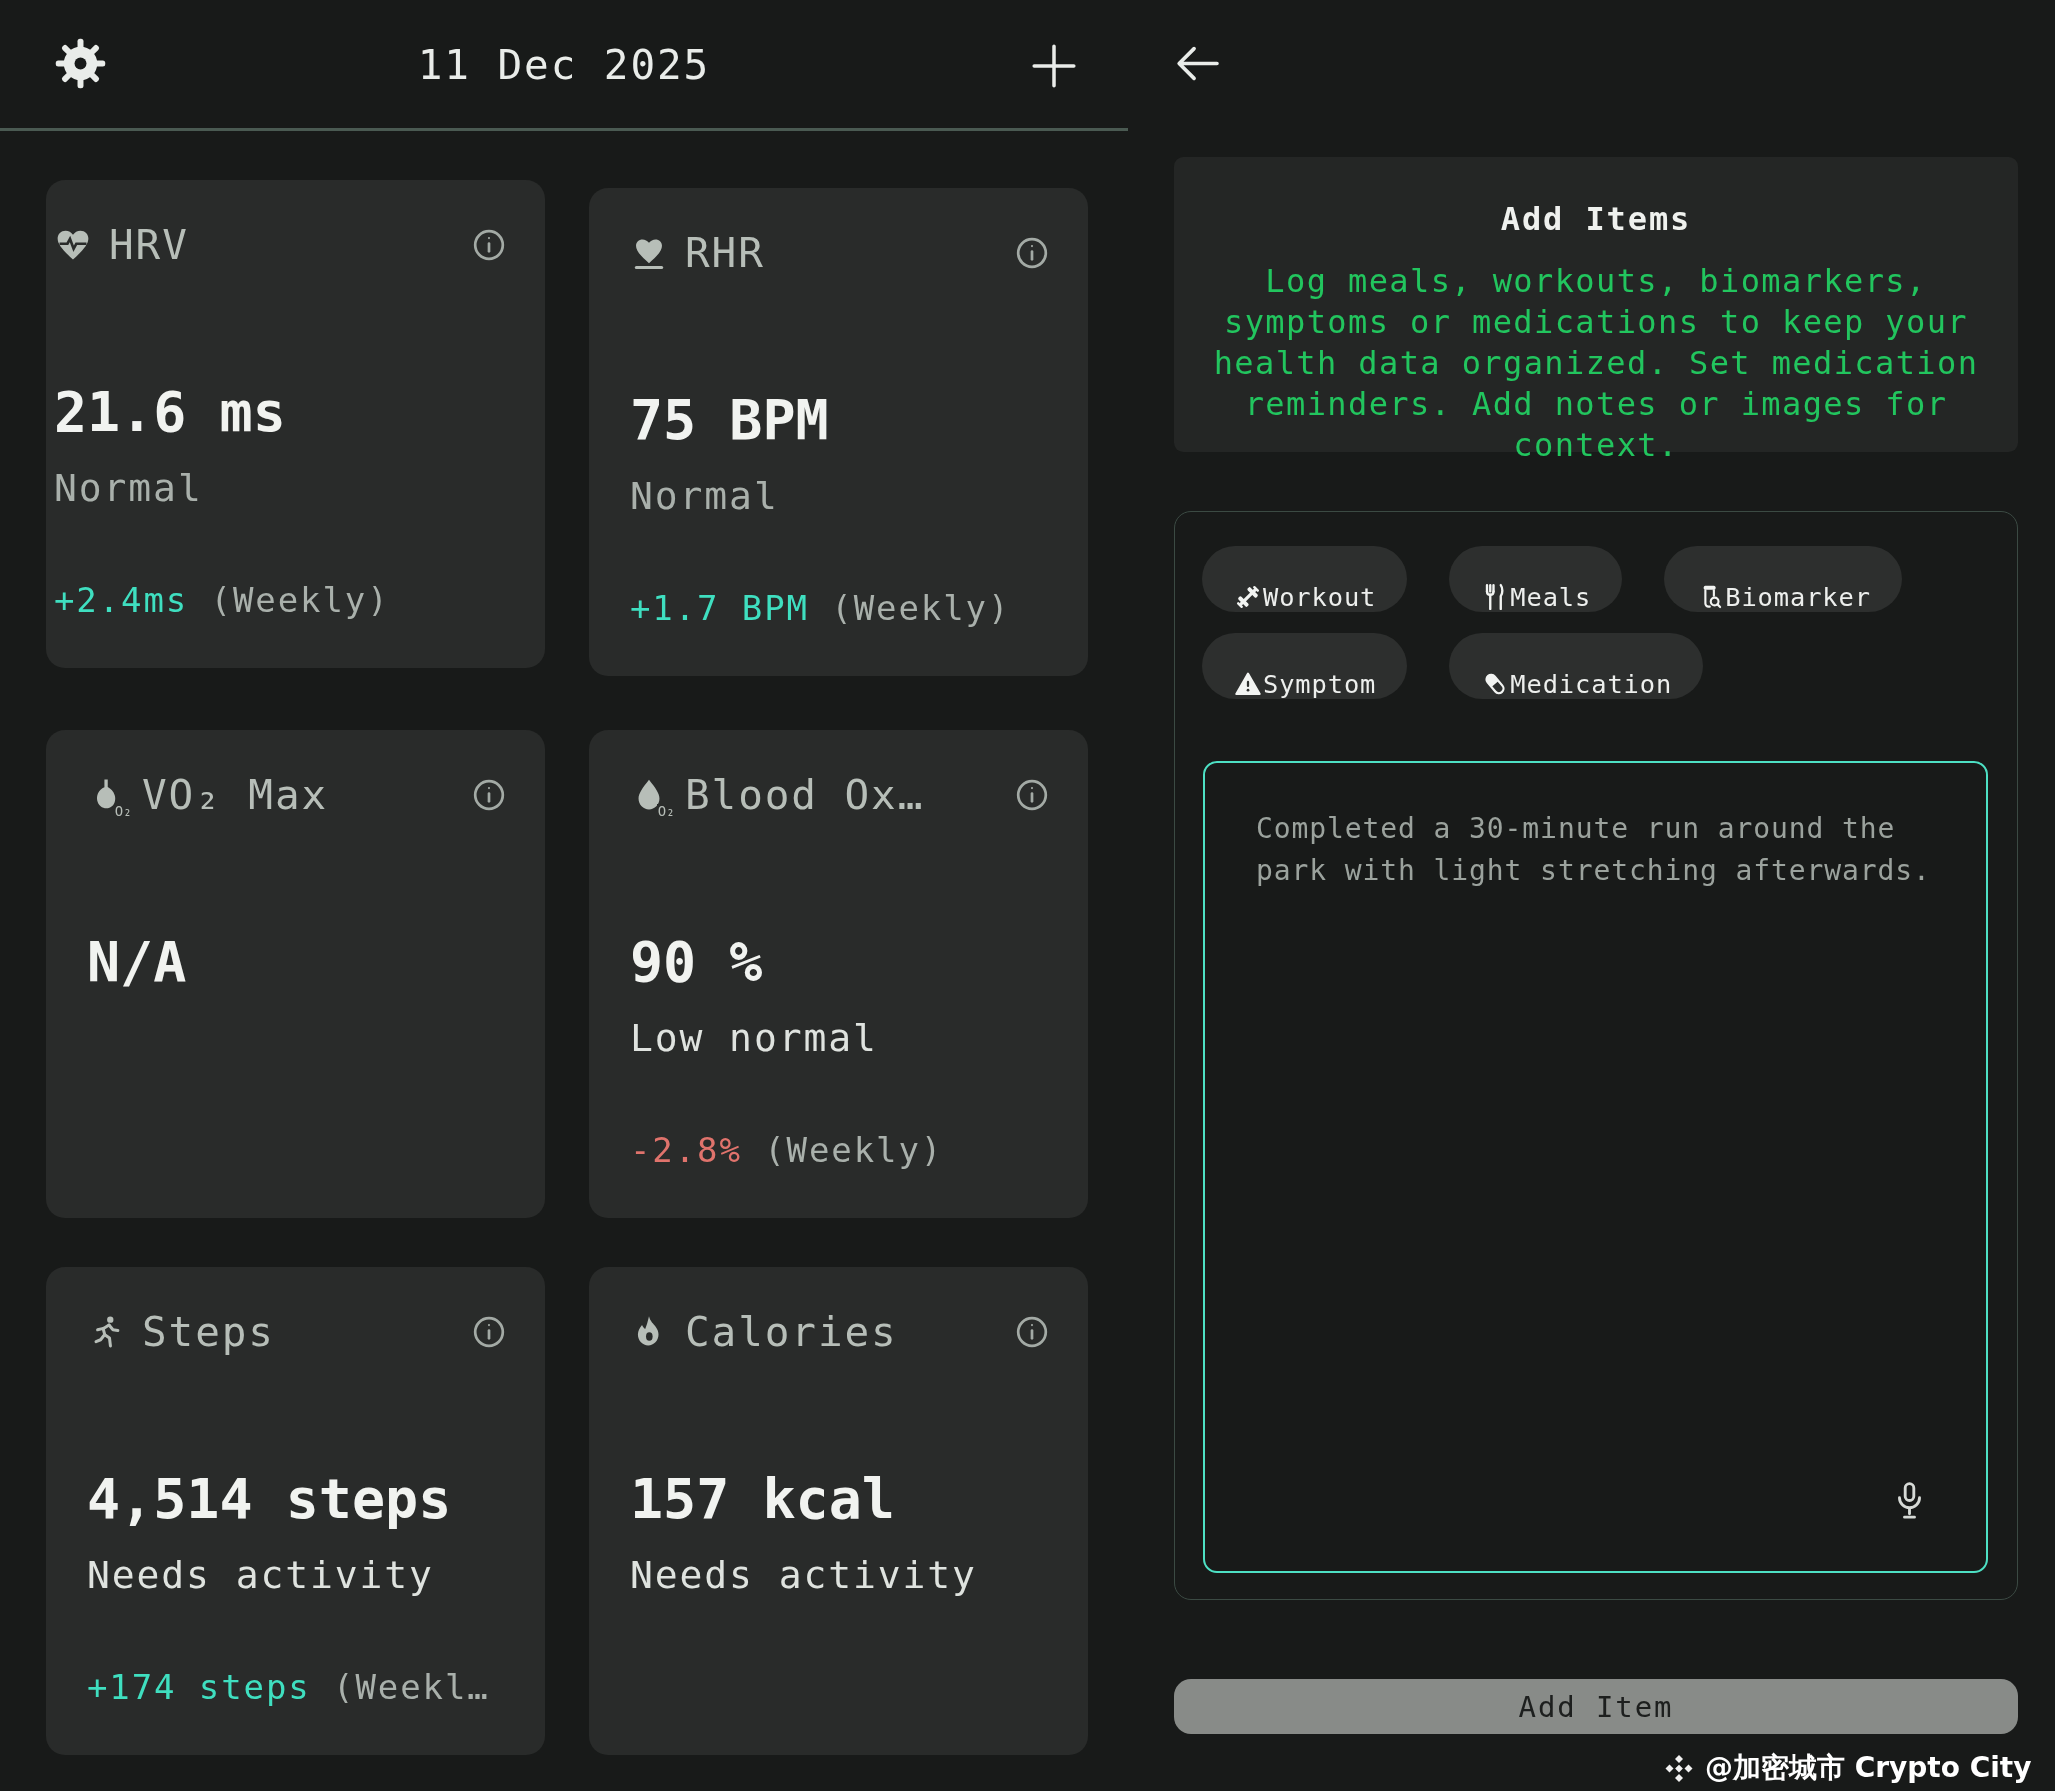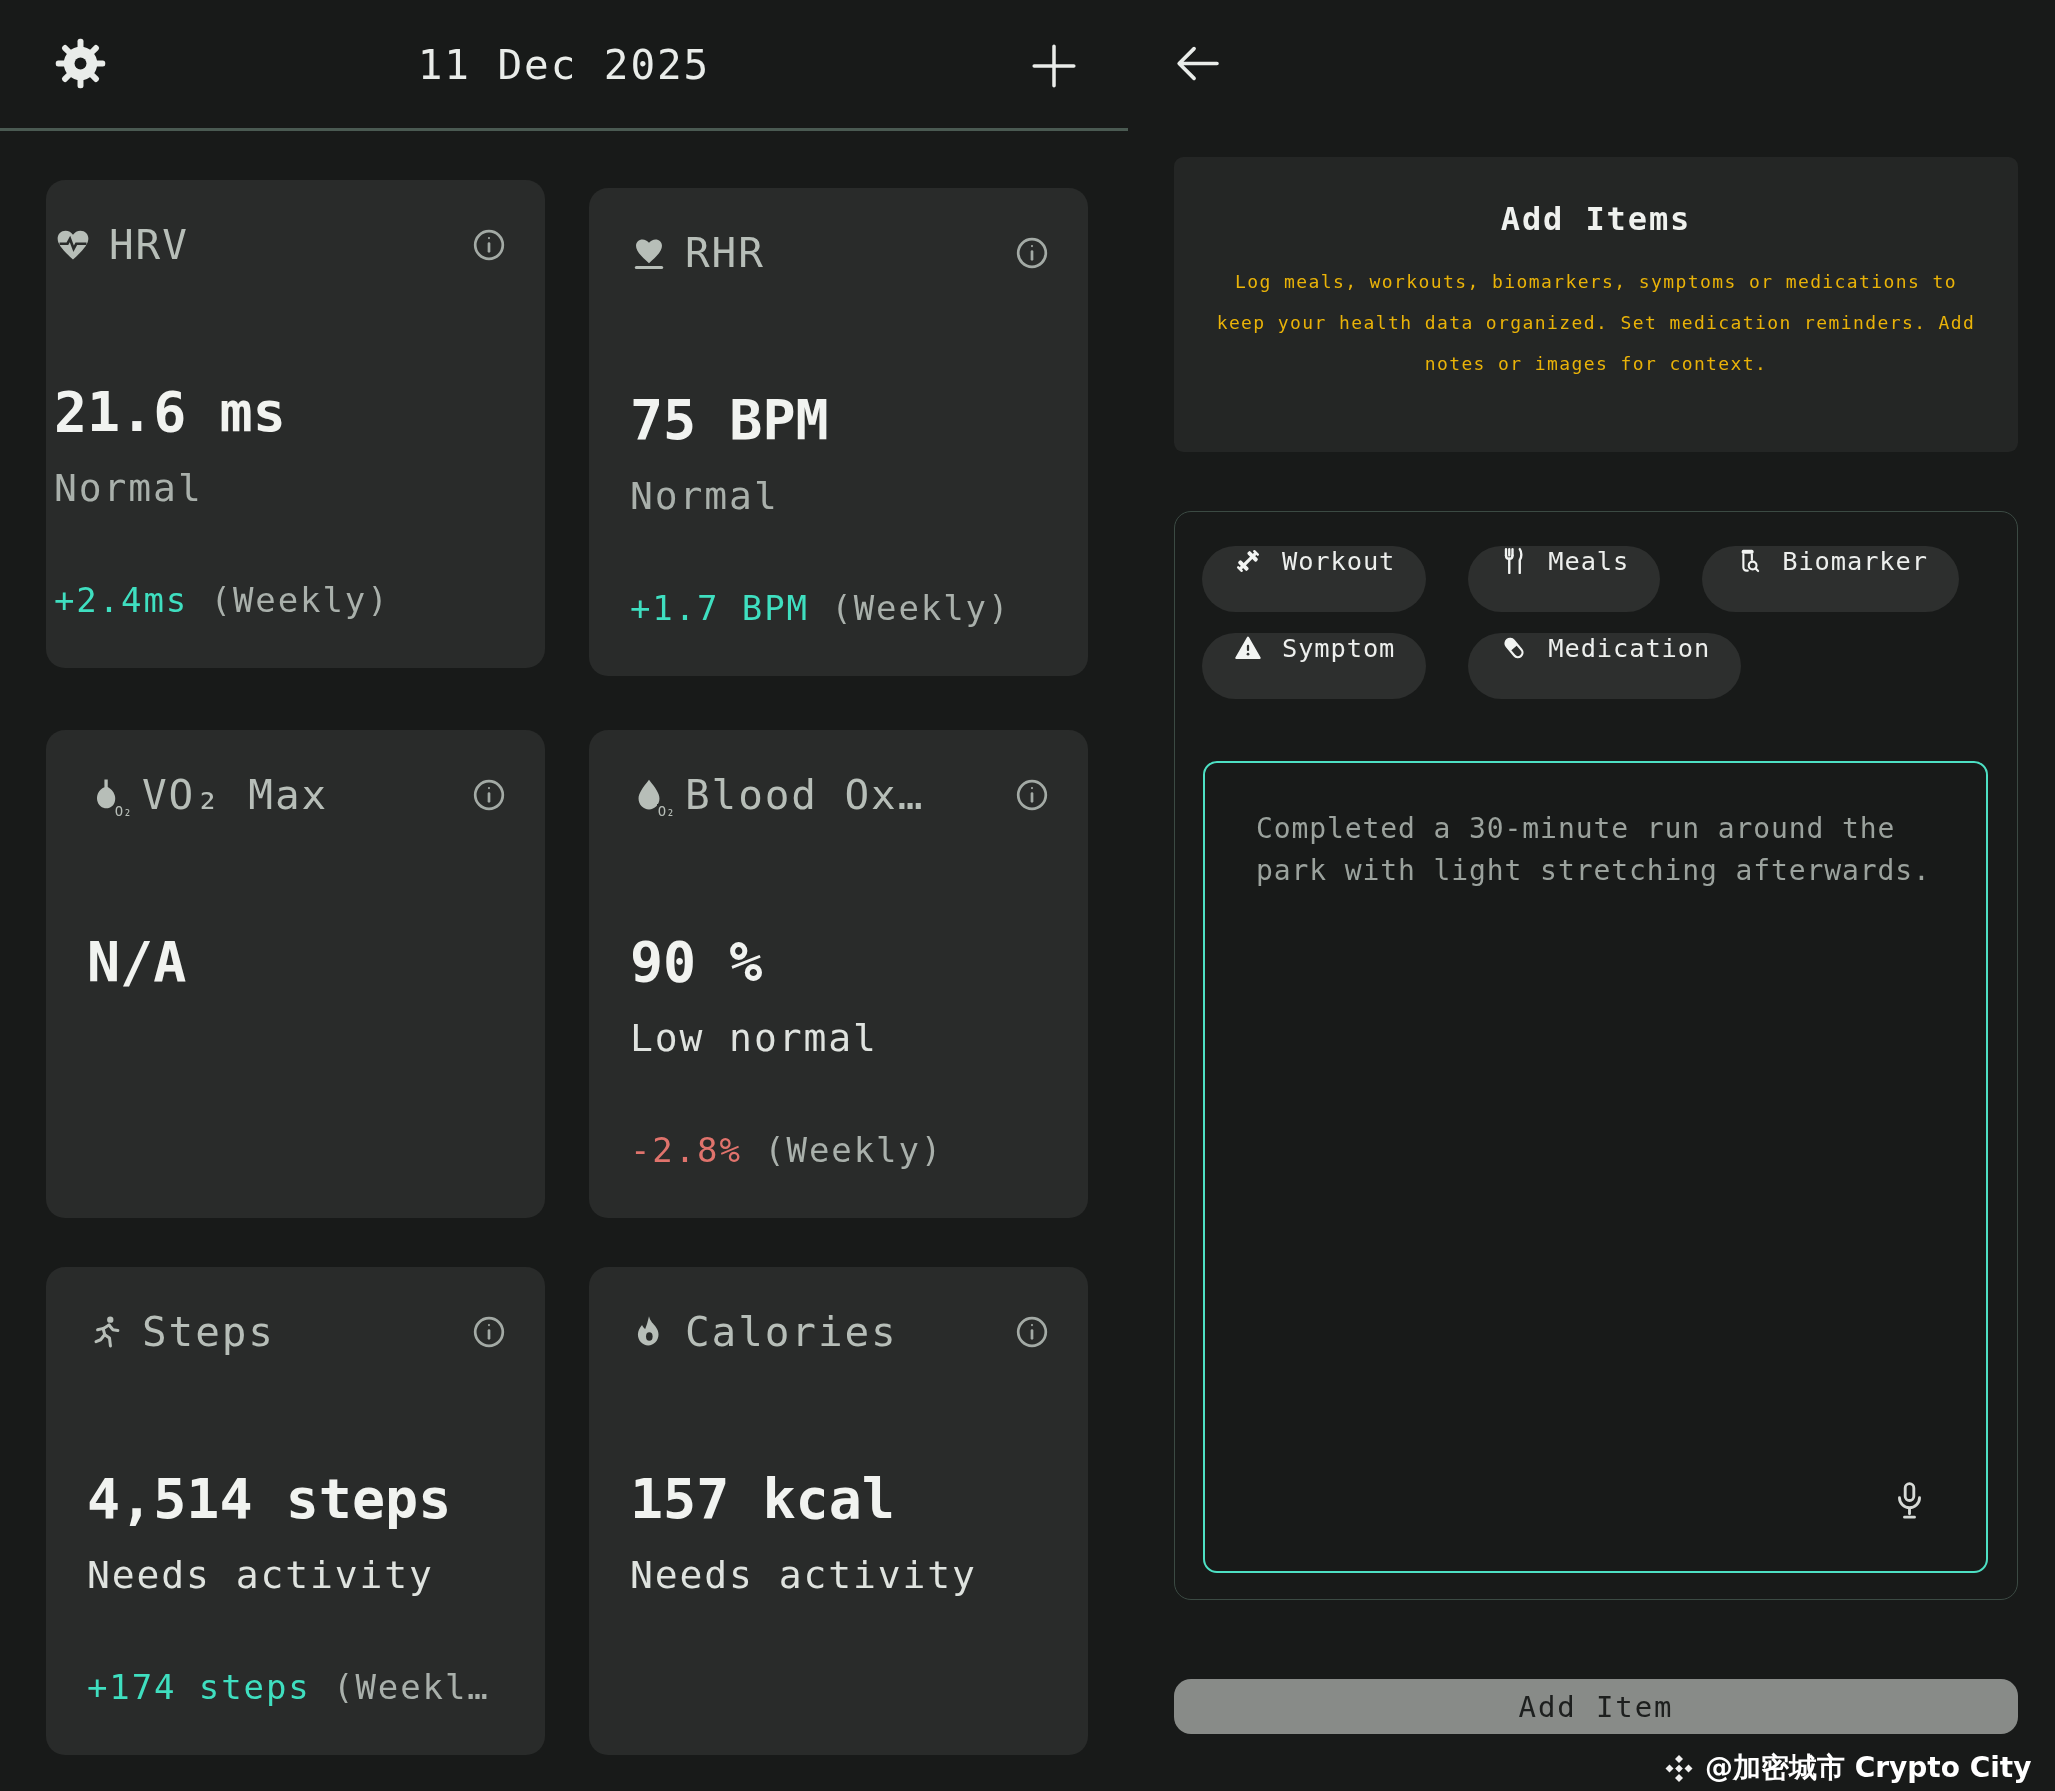--- a/index.html
+++ b/index.html
@@ -42,31 +42,31 @@
   #card0{left:46px;top:180px;padding-left:8px;}  #card1{left:589px;top:188px;}
   #card2{left:46px;top:730px;}  #card3{left:589px;top:730px;}
   #card4{left:46px;top:1267px;} #card5{left:589px;top:1267px;}
 
   
   #add-items-card{
     left:1174px;top:157px;width:844px;height:295px;background:#242625;border-radius:9.4px;
     box-sizing:border-box;padding:43px 34px 0 34px;text-align:center;
   }
   #add-items-title{font-size:32px;font-weight:bold;letter-spacing:1.9px;color:#eff1ee;}
-  #add-items-desc{margin-top:22.6px;font-size:18px;letter-spacing:1.4px;line-height:41px;color:#eab308;}
+  #add-items-desc{margin-top:22.6px;font-size:32px;letter-spacing:1.4px;line-height:41px;color:#22c55e;}
 
   #composer{
     left:1174px;top:511px;width:844px;height:1089px;
     border:1.9px solid #3b4a43;border-radius:17px;box-sizing:border-box;
     padding:34px 27px;
   }
   #chip-row{display:flex;flex-wrap:wrap;column-gap:42px;row-gap:21px;}
   .chip{
     height:66px;border-radius:33px;background:#2d2f2e;
-    display:inline-flex;align-items:flex-start;gap:19px;padding:0 31px;
+    display:inline-flex;align-items:flex-end;padding:0 31px;
     color:#edefed;
   }
   .chip-icon{width:30px;height:30px;color:#f2f4f2;flex:0 0 auto;}
   .chip-label{font-size:25.4px;letter-spacing:0.9px;}
 
   #note-box{
     left:1203px;top:761px;width:785px;height:812px;
     border:2.8px solid #4de0c4;border-radius:14px;box-sizing:border-box;
     padding:45px 51px;background:transparent;
     font-size:28px;letter-spacing:0.9px;line-height:42px;color:#9ba29d;

